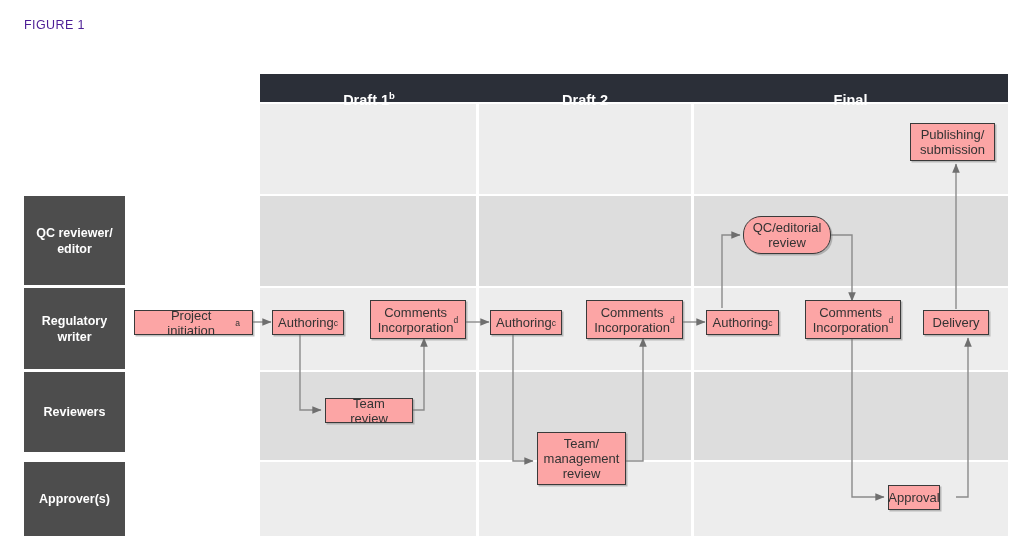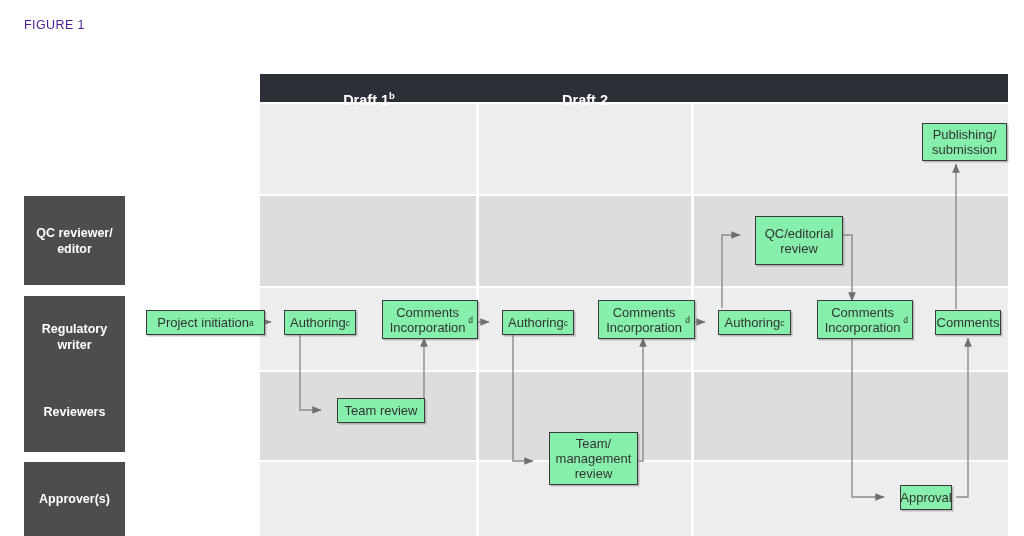--- a/index.html
+++ b/index.html
@@ -41,26 +41,25 @@
     position:absolute;left:24px;width:101px;
     background:#4d4d4d;color:#ffffff;
     font-weight:700;font-size:12.5px;line-height:16px;
     display:flex;align-items:center;justify-content:center;text-align:center;
     box-sizing:border-box;padding:2px 4px;
   }
 
   
   .box{
     position:absolute;box-sizing:border-box;
-    background:#86efac;border:1.6px solid #3a3a3a;
+    background:#fca5a5;border:1.6px solid #3a3a3a;
     display:flex;align-items:center;justify-content:center;text-align:center;
     font-size:13px;line-height:15px;color:#333333;
     box-shadow:1.5px 1.5px 0 rgba(120,120,120,.45);
-    padding:2px 4px;
-    margin-left:12px;
+    padding:2px 12px;
   }
   .box sup{font-size:8.5px;line-height:0;vertical-align:super;}
   .hdr-cell sup{font-size:9.5px;line-height:0;vertical-align:super;}
 
   svg.links{position:absolute;left:0;top:0;width:1024px;height:536px;pointer-events:none;}
 </style>
 </head>
 <body>
 
 <div id="fig">
@@ -76,23 +75,26 @@
   <div class="coldiv" style="left:476px;"></div>
   <div class="coldiv" style="left:691px;"></div>
 
   <div class="header-bar"></div>
   <div class="hdr-cell" style="left:260px;width:218px;">
     <span>Draft 1</span><sup>b</sup>
   </div>
   <div class="hdr-cell" style="left:478px;width:214px;">
     <span>Draft 2</span><sup></sup>
   </div>
+  <div class="hdr-cell" style="left:693px;width:315px;">
+    <span>Final</span><sup></sup>
+  </div>
 
   <div class="role" style="top:196px;height:89px;">QC reviewer/ editor</div>
-  <div class="role" style="top:288px;height:81px;margin-top:8px;">Regulatory writer</div>
+  <div class="role" style="top:288px;height:81px;">Regulatory writer</div>
   <div class="role" style="top:372px;height:80px;">Reviewers</div>
   <div class="role" style="top:462px;height:74px;">Approver(s)</div>
 
   <svg class="links" viewBox="0 0 1024 536">
     <defs>
       <marker id="ah" markerWidth="7" markerHeight="7" refX="6.2" refY="3.1" orient="auto">
         <path d="M0,0.4 L6.6,3.1 L0,5.8 z" fill="#6f6f6f"></path>
       </marker>
     </defs>
     <g fill="none" stroke="#8a8a8a" stroke-width="1.4" marker-end="url(#ah)">
@@ -156,37 +158,37 @@
   <div class="box" style="left:537px;top:432px;width:89px;height:53px;">
     <span>Team/ management review</span>
       <sup></sup>
   </div>
 
   <div class="box" style="left:706px;top:310px;width:73px;height:25px;">
     <span>Authoring</span>
       <sup>c</sup>
   </div>
 
-  <div class="box" style="left:743px;top:216px;width:88px;height:49px;">
+  <div class="box" style="left:743px;top:216px;width:88px;height:38px;border-radius:18px;">
     <span>QC/editorial review</span>
       <sup></sup>
   </div>
 
   <div class="box" style="left:805px;top:300px;width:96px;height:39px;">
     <span>Comments Incorporation</span>
       <sup>d</sup>
   </div>
 
   <div class="box" style="left:888px;top:485px;width:52px;height:25px;">
     <span>Approval</span>
       <sup></sup>
   </div>
 
   <div class="box" style="left:923px;top:310px;width:66px;height:25px;">
-    <span>Comments</span>
+    <span>Delivery</span>
       <sup></sup>
   </div>
 
   <div class="box" style="left:910px;top:123px;width:85px;height:38px;">
     <span>Publishing/ submission</span>
       <sup></sup>
   </div>
 
 </div>
 

